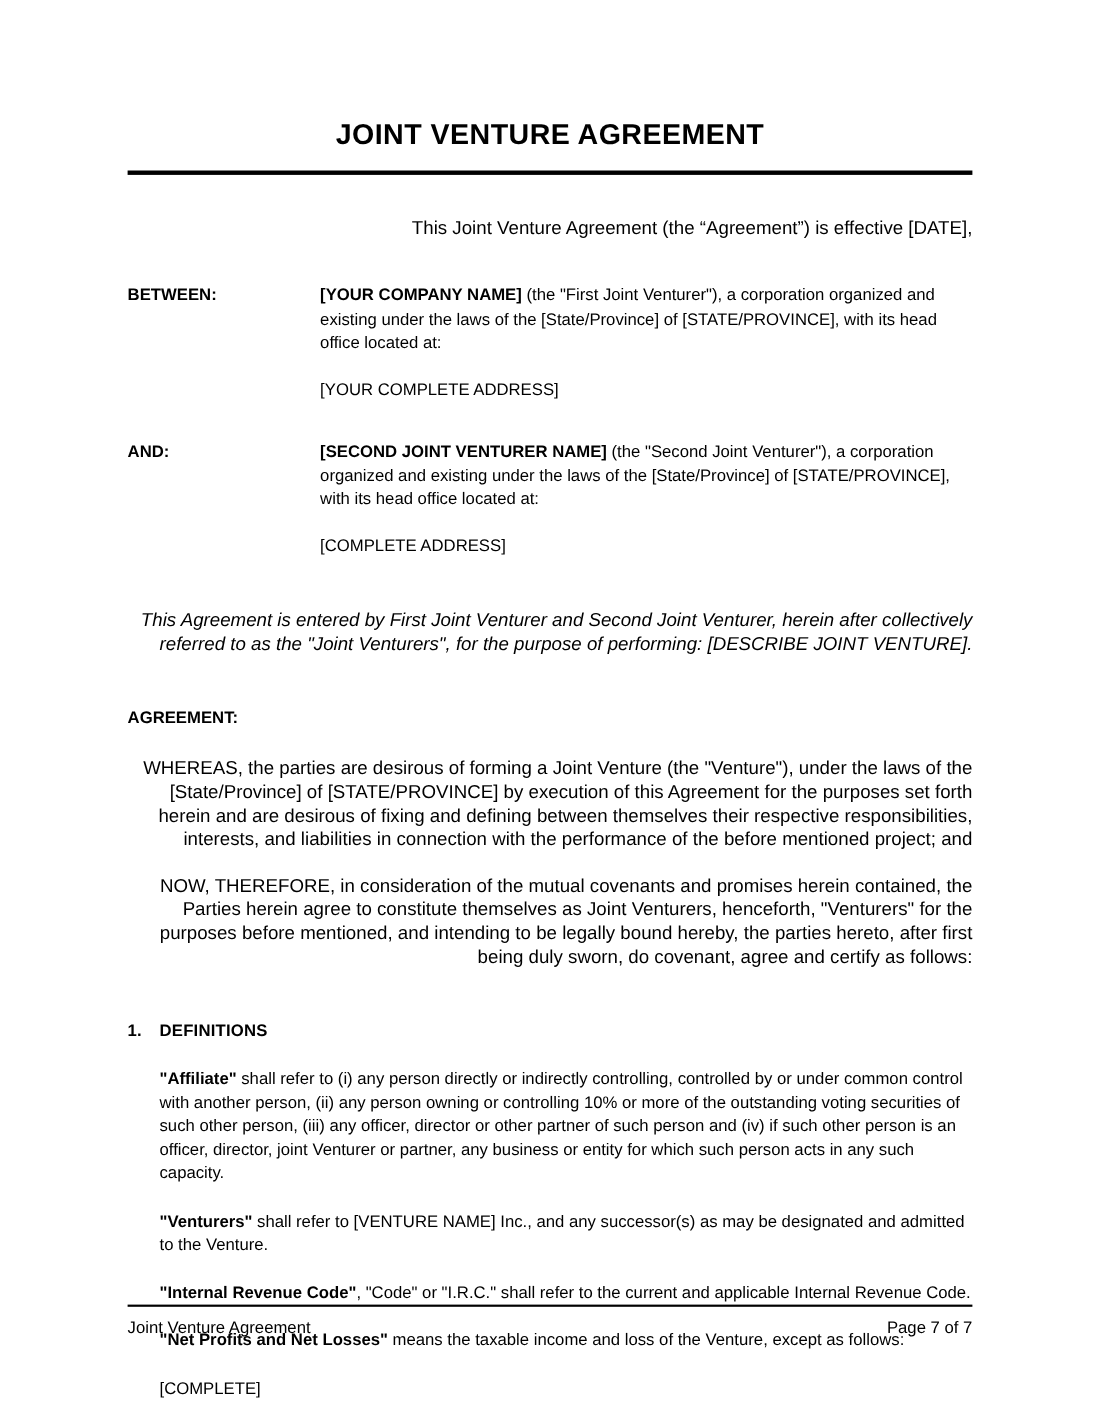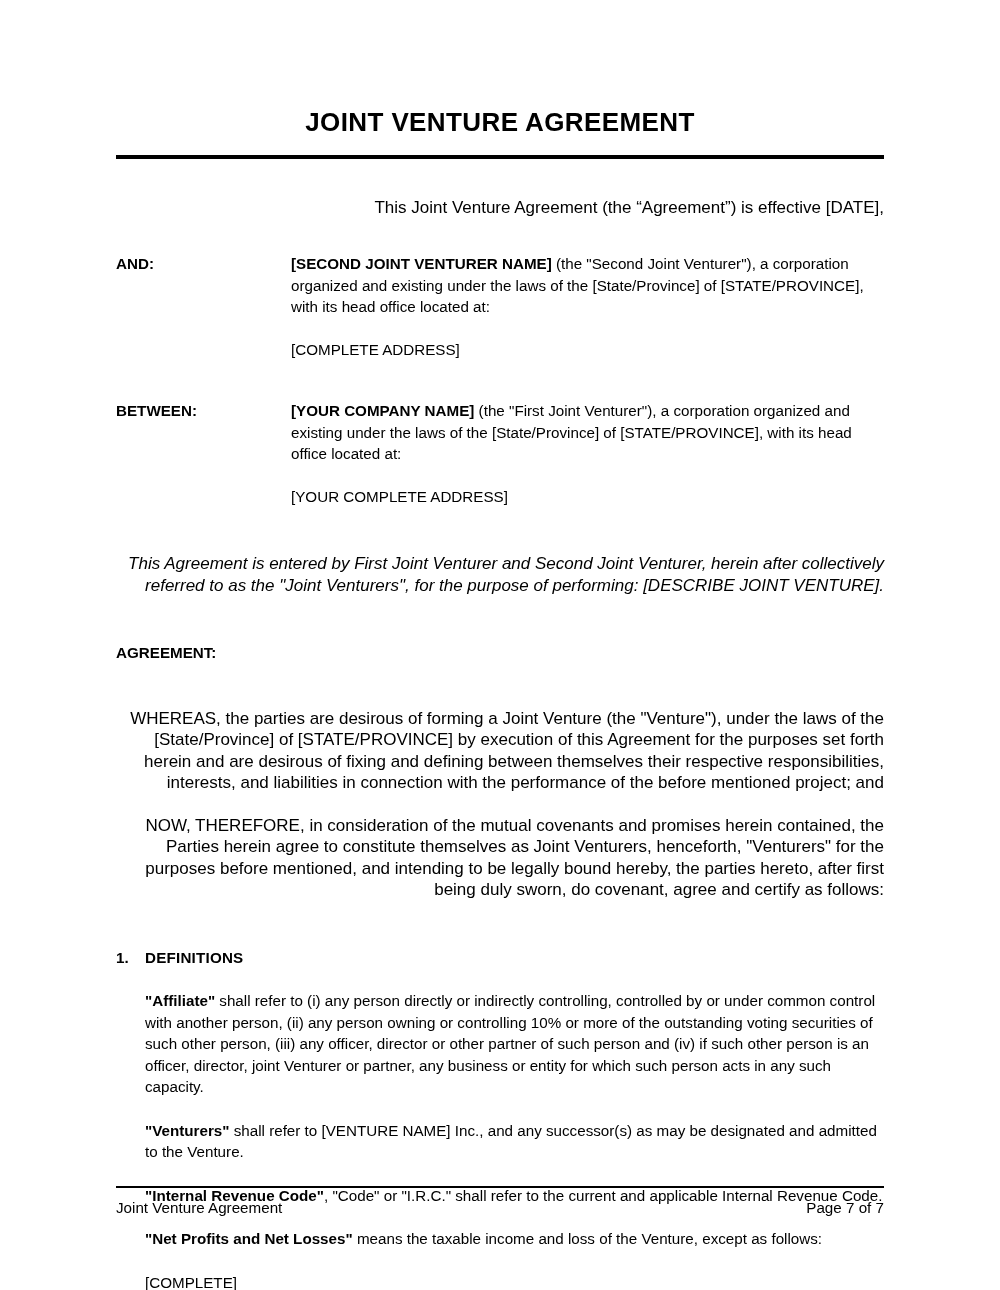--- a/index.html
+++ b/index.html
@@ -84,21 +84,21 @@
   }
 
   .witnesseth {
     margin-top: 46px;
     font-size: 15.2px;
     line-height: 21.5px;
     font-weight: bold;
   }
 
   .whereas {
-    margin-top: 44px;
+    margin-top: 24px;
   }
   .therefore {
     margin-top: 21px;
   }
 
   
   .section {
     margin-top: 46px;
     display: flex;
   }
@@ -161,37 +161,37 @@
 
 <div class="page">
 
   <div class="content">
 
     <h1 class="doc-title">JOINT VENTURE AGREEMENT</h1>
 
     <hr class="title-rule">
 
     <p class="para intro">This Joint Venture Agreement (the “Agreement”) is effective [DATE],</p>
+
+    <div class="party-block">
+      <div class="party-label">BETWEEN:</div>
+      <div class="party-body">
+        <div><span class="def-term">[YOUR COMPANY NAME]</span><span> (the "First Joint Venturer"), a corporation organized and existing under the laws of the [State/Province] of [STATE/PROVINCE], with its head office located at:</span></div>
+        <div class="party-address">[YOUR COMPLETE ADDRESS]</div>
+      </div>
+    </div>
 
     <div class="party-block and-block">
       <div class="party-label">AND:</div>
       <div class="party-body">
         <div><span class="def-term">[SECOND JOINT VENTURER NAME]</span><span> (the "Second Joint Venturer"), a corporation organized and existing under the laws of the [State/Province] of [STATE/PROVINCE], with its head office located at:</span></div>
         <div class="party-address">[COMPLETE ADDRESS]</div>
       </div>
     </div>
 
-    <div class="party-block">
-      <div class="party-label">BETWEEN:</div>
-      <div class="party-body">
-        <div><span class="def-term">[YOUR COMPANY NAME]</span><span> (the "First Joint Venturer"), a corporation organized and existing under the laws of the [State/Province] of [STATE/PROVINCE], with its head office located at:</span></div>
-        <div class="party-address">[YOUR COMPLETE ADDRESS]</div>
-      </div>
-    </div>
-
     <p class="para entered">This Agreement is entered by First Joint Venturer and Second Joint Venturer, herein after collectively referred to as the "Joint Venturers", for the purpose of performing: [DESCRIBE JOINT VENTURE].</p>
 
     <div class="witnesseth">AGREEMENT:</div>
 
     <p class="para whereas">WHEREAS, the parties are desirous of forming a Joint Venture (the "Venture"), under the laws of the [State/Province] of [STATE/PROVINCE] by execution of this Agreement for the purposes set forth herein and are desirous of fixing and defining between themselves their respective responsibilities, interests, and liabilities in connection with the performance of the before mentioned project; and</p>
 
     <p class="para therefore">NOW, THEREFORE, in consideration of the mutual covenants and promises herein contained, the Parties herein agree to constitute themselves as Joint Venturers, henceforth, "Venturers" for the purposes before mentioned, and intending to be legally bound hereby, the parties hereto, after first being duly sworn, do covenant, agree and certify as follows:</p>
 
     <div class="section">
       <div class="section-num">1.</div>

